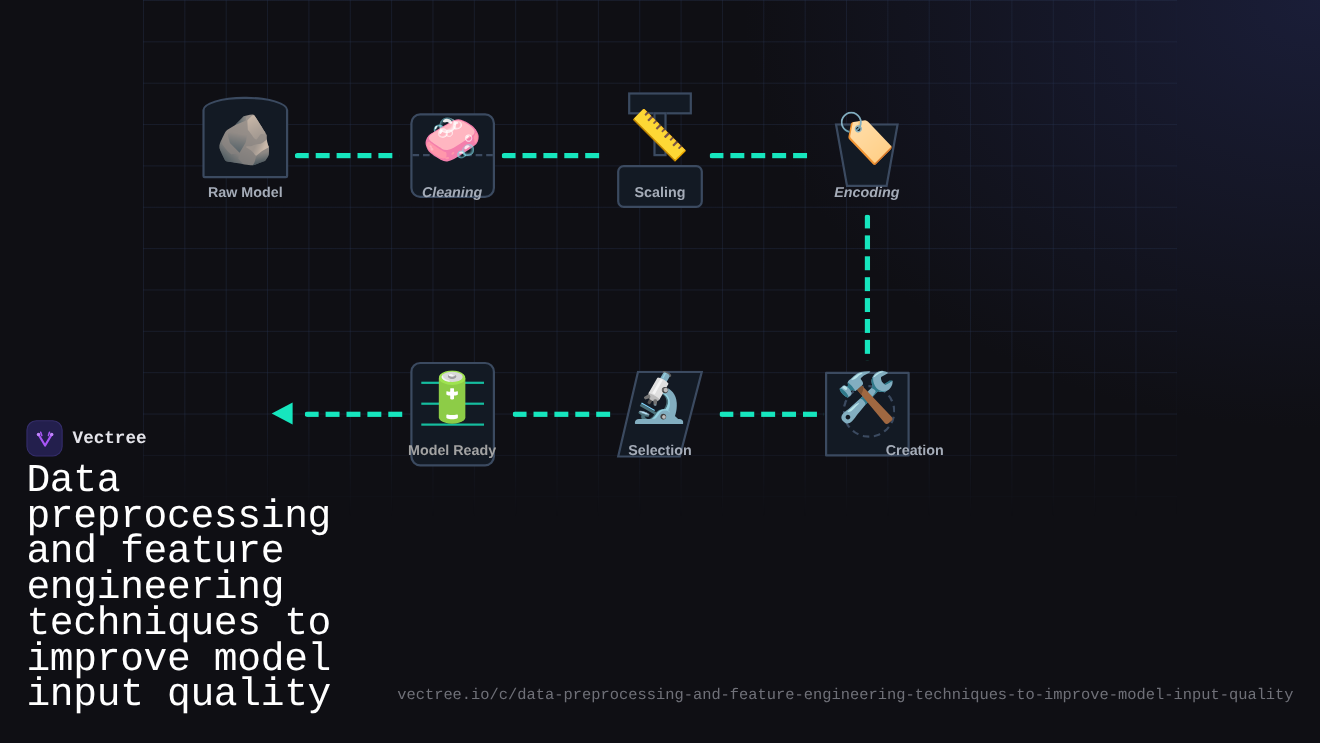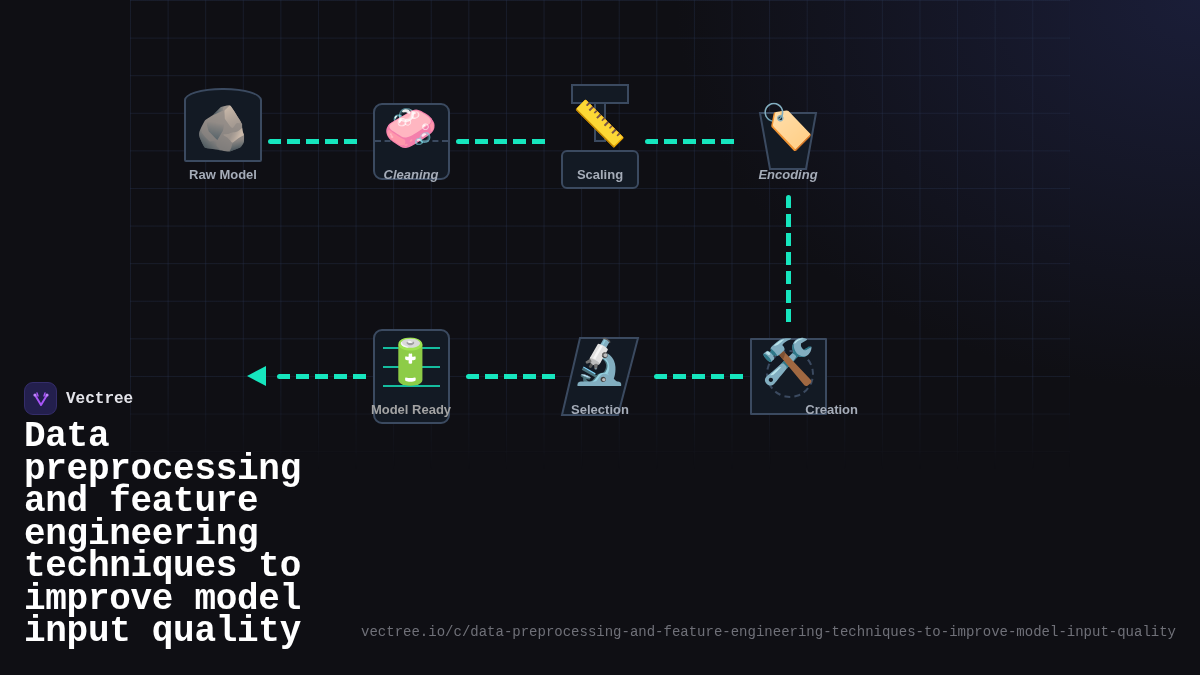--- a/index.html
+++ b/index.html
@@ -57,21 +57,21 @@
   .label.dim { color:#a3a3a3; }
   .brand { position:absolute; left:24px; top:382px; display:flex; align-items:center; gap:9px; }
   .brand-logo {
     width:33px; height:33px; border-radius:9px; background:#231f4d;
     border:1px solid #342d6a; box-sizing:border-box;
     display:flex; align-items:center; justify-content:center;
   }
   .brand-name { font-family:"Liberation Mono", monospace; font-weight:bold; font-size:16px; color:#e4e4ea; }
   .title {
     position:absolute; left:24px; top:421px; width:330px; margin:0;
-    font-family:"Liberation Mono", monospace; font-weight:bold;
+    font-family:"Liberation Mono", monospace; font-weight:normal;
     font-size:36px; line-height:32.5px; color:#ffffff; letter-spacing:-0.3px;
   }
   .url {
     position:absolute; right:24px; top:624px;
     font-family:"Liberation Mono", monospace; font-size:14px; color:#6f7078;
   }
 </style>
 </head>
 <body>
 

